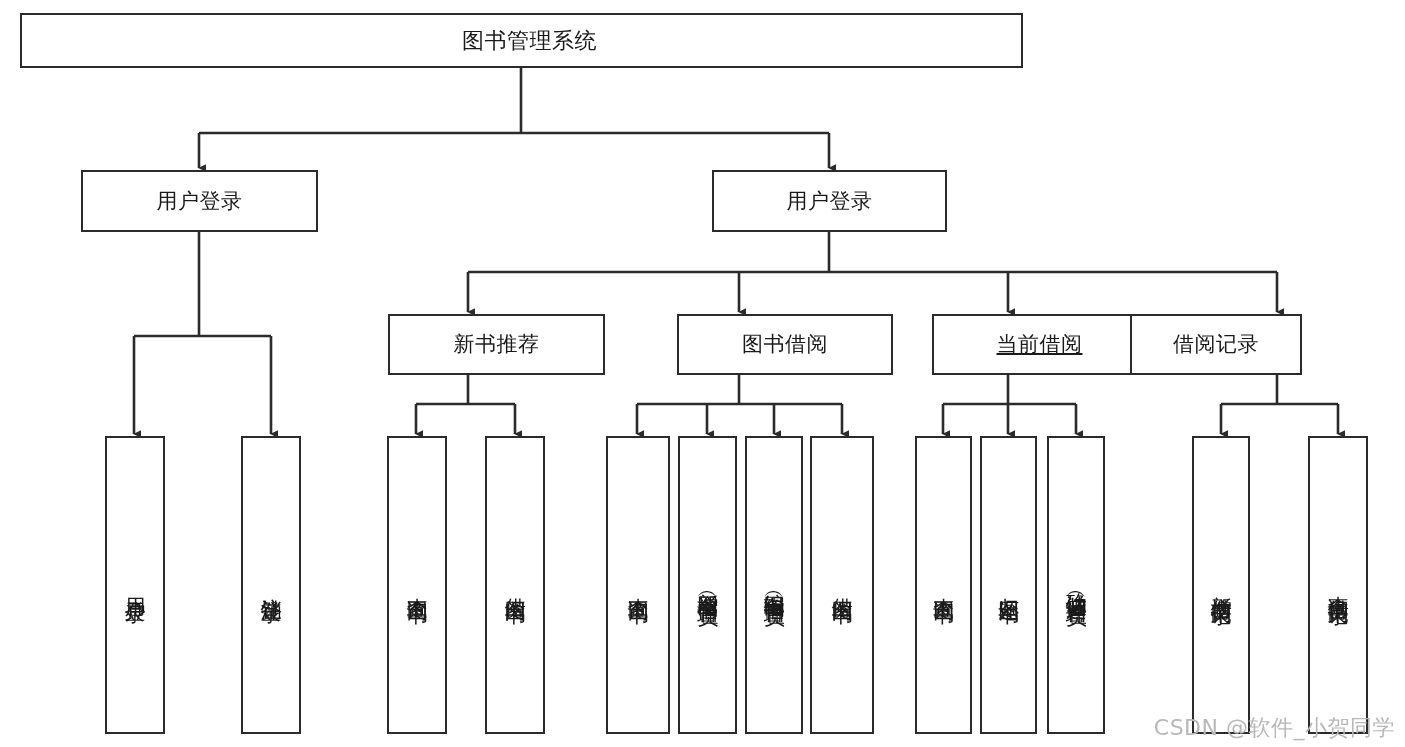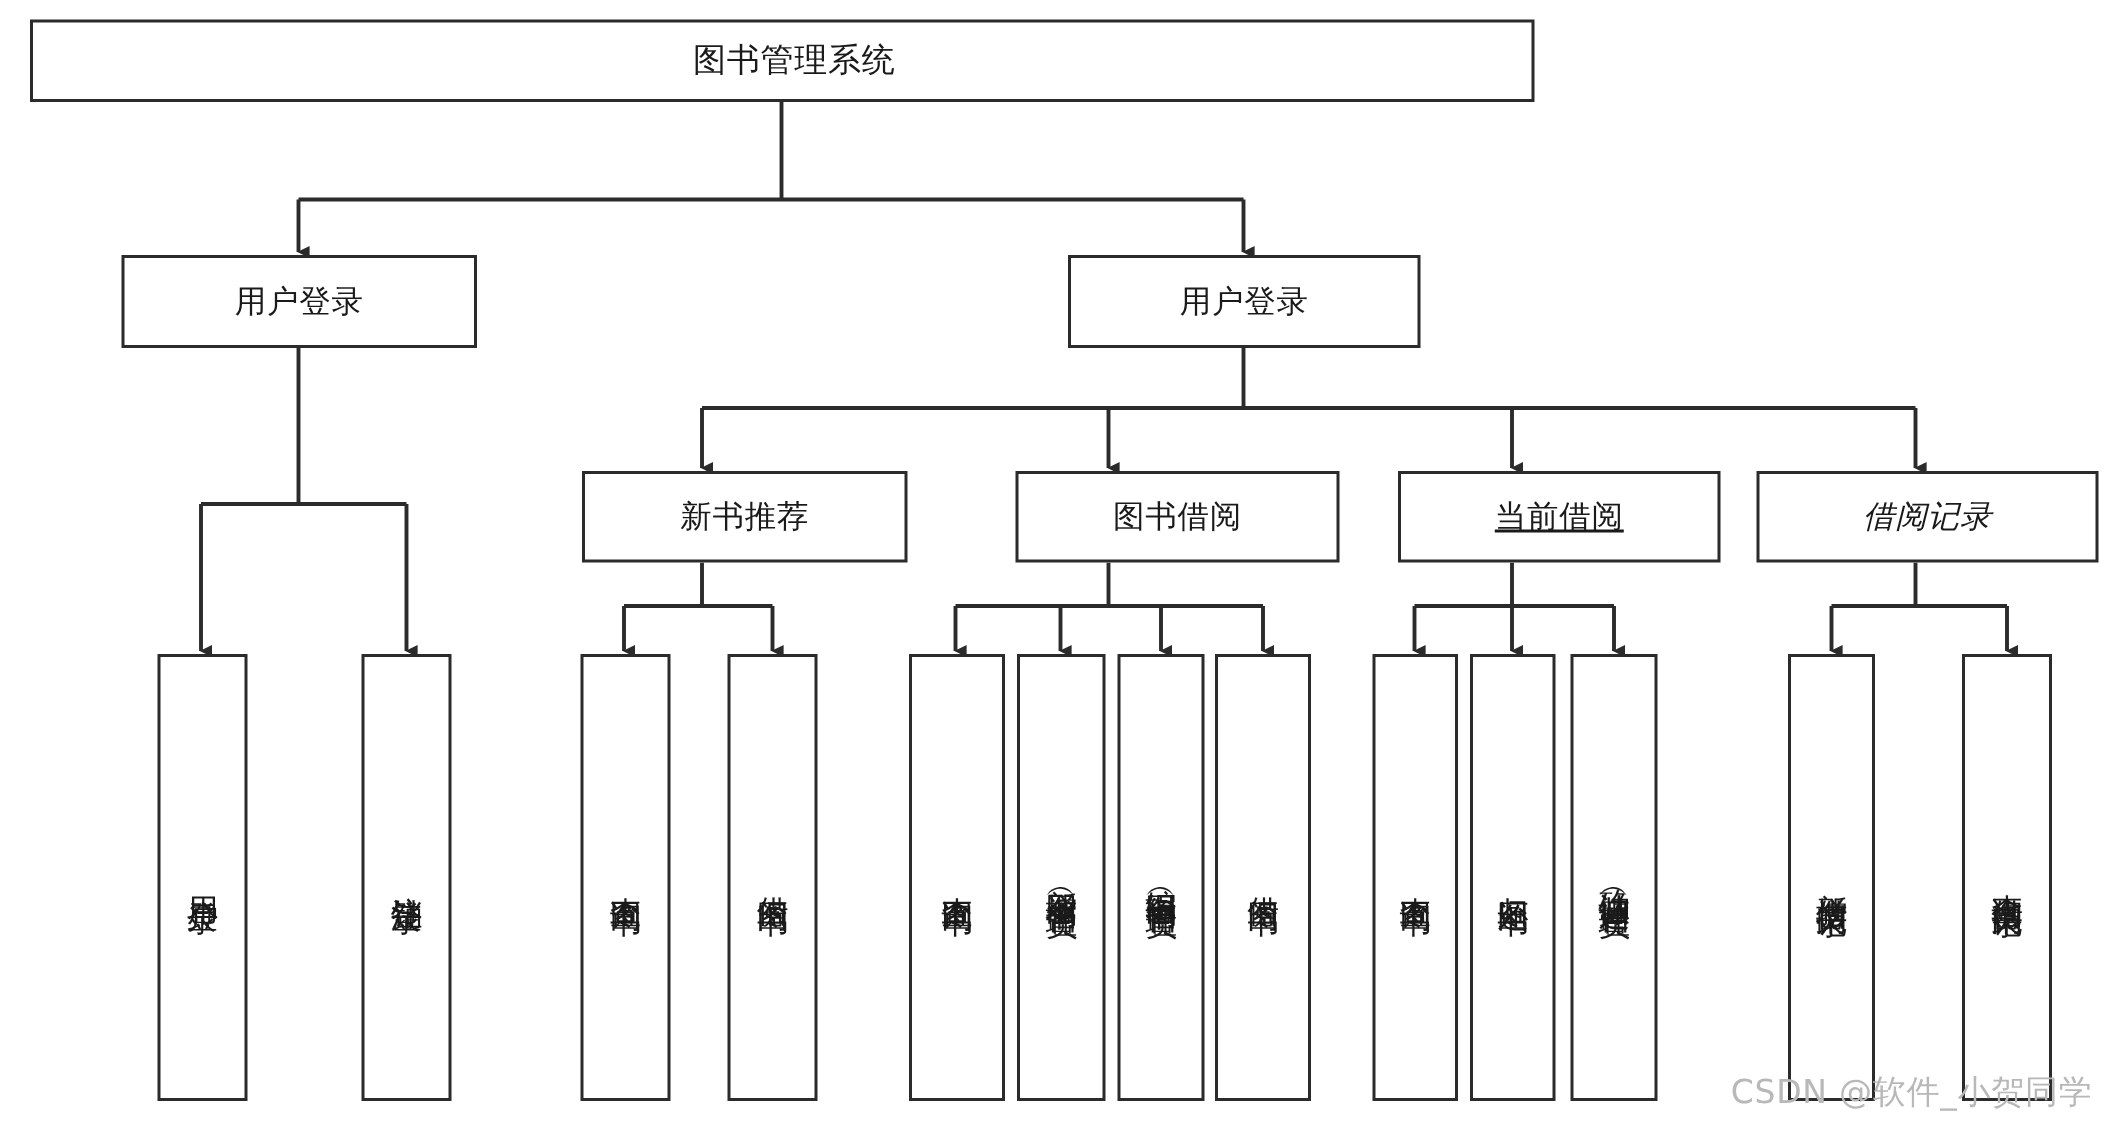--- a/index.html
+++ b/index.html
@@ -121,21 +121,21 @@
       </div>
       <div class="node node-h" style="left: 361px; top: 314px; width: 217px; height: 61px; margin-left: 27px;">
         <span>新书推荐</span>
       </div>
       <div class="node node-h" style="left: 632px; top: 314px; width: 216px; height: 61px; margin-left: 45px;">
         <span>图书借阅</span>
       </div>
       <div class="node node-h" style="left: 932px; top: 314px; width: 215px; height: 61px; text-decoration: underline;">
         <span>当前借阅</span>
       </div>
-      <div class="node node-h" style="left: 1171px; top: 314px; width: 228px; height: 61px; font-style: italic;">
+      <div class="node node-h" style="left: 1130px; top: 314px; width: 172px; height: 61px;">
         <span>借阅记录</span>
       </div>
       <div class="node" style="left: 105px; top: 436px; width: 60px; height: 298px;">
         <span class="node-v">用户登录</span>
       </div>
       <div class="node" style="left: 241px; top: 436px; width: 60px; height: 298px;">
         <span class="node-v">注销登录</span>
       </div>
       <div class="node" style="left: 387px; top: 436px; width: 60px; height: 298px;">
         <span class="node-v">查询图书</span>

